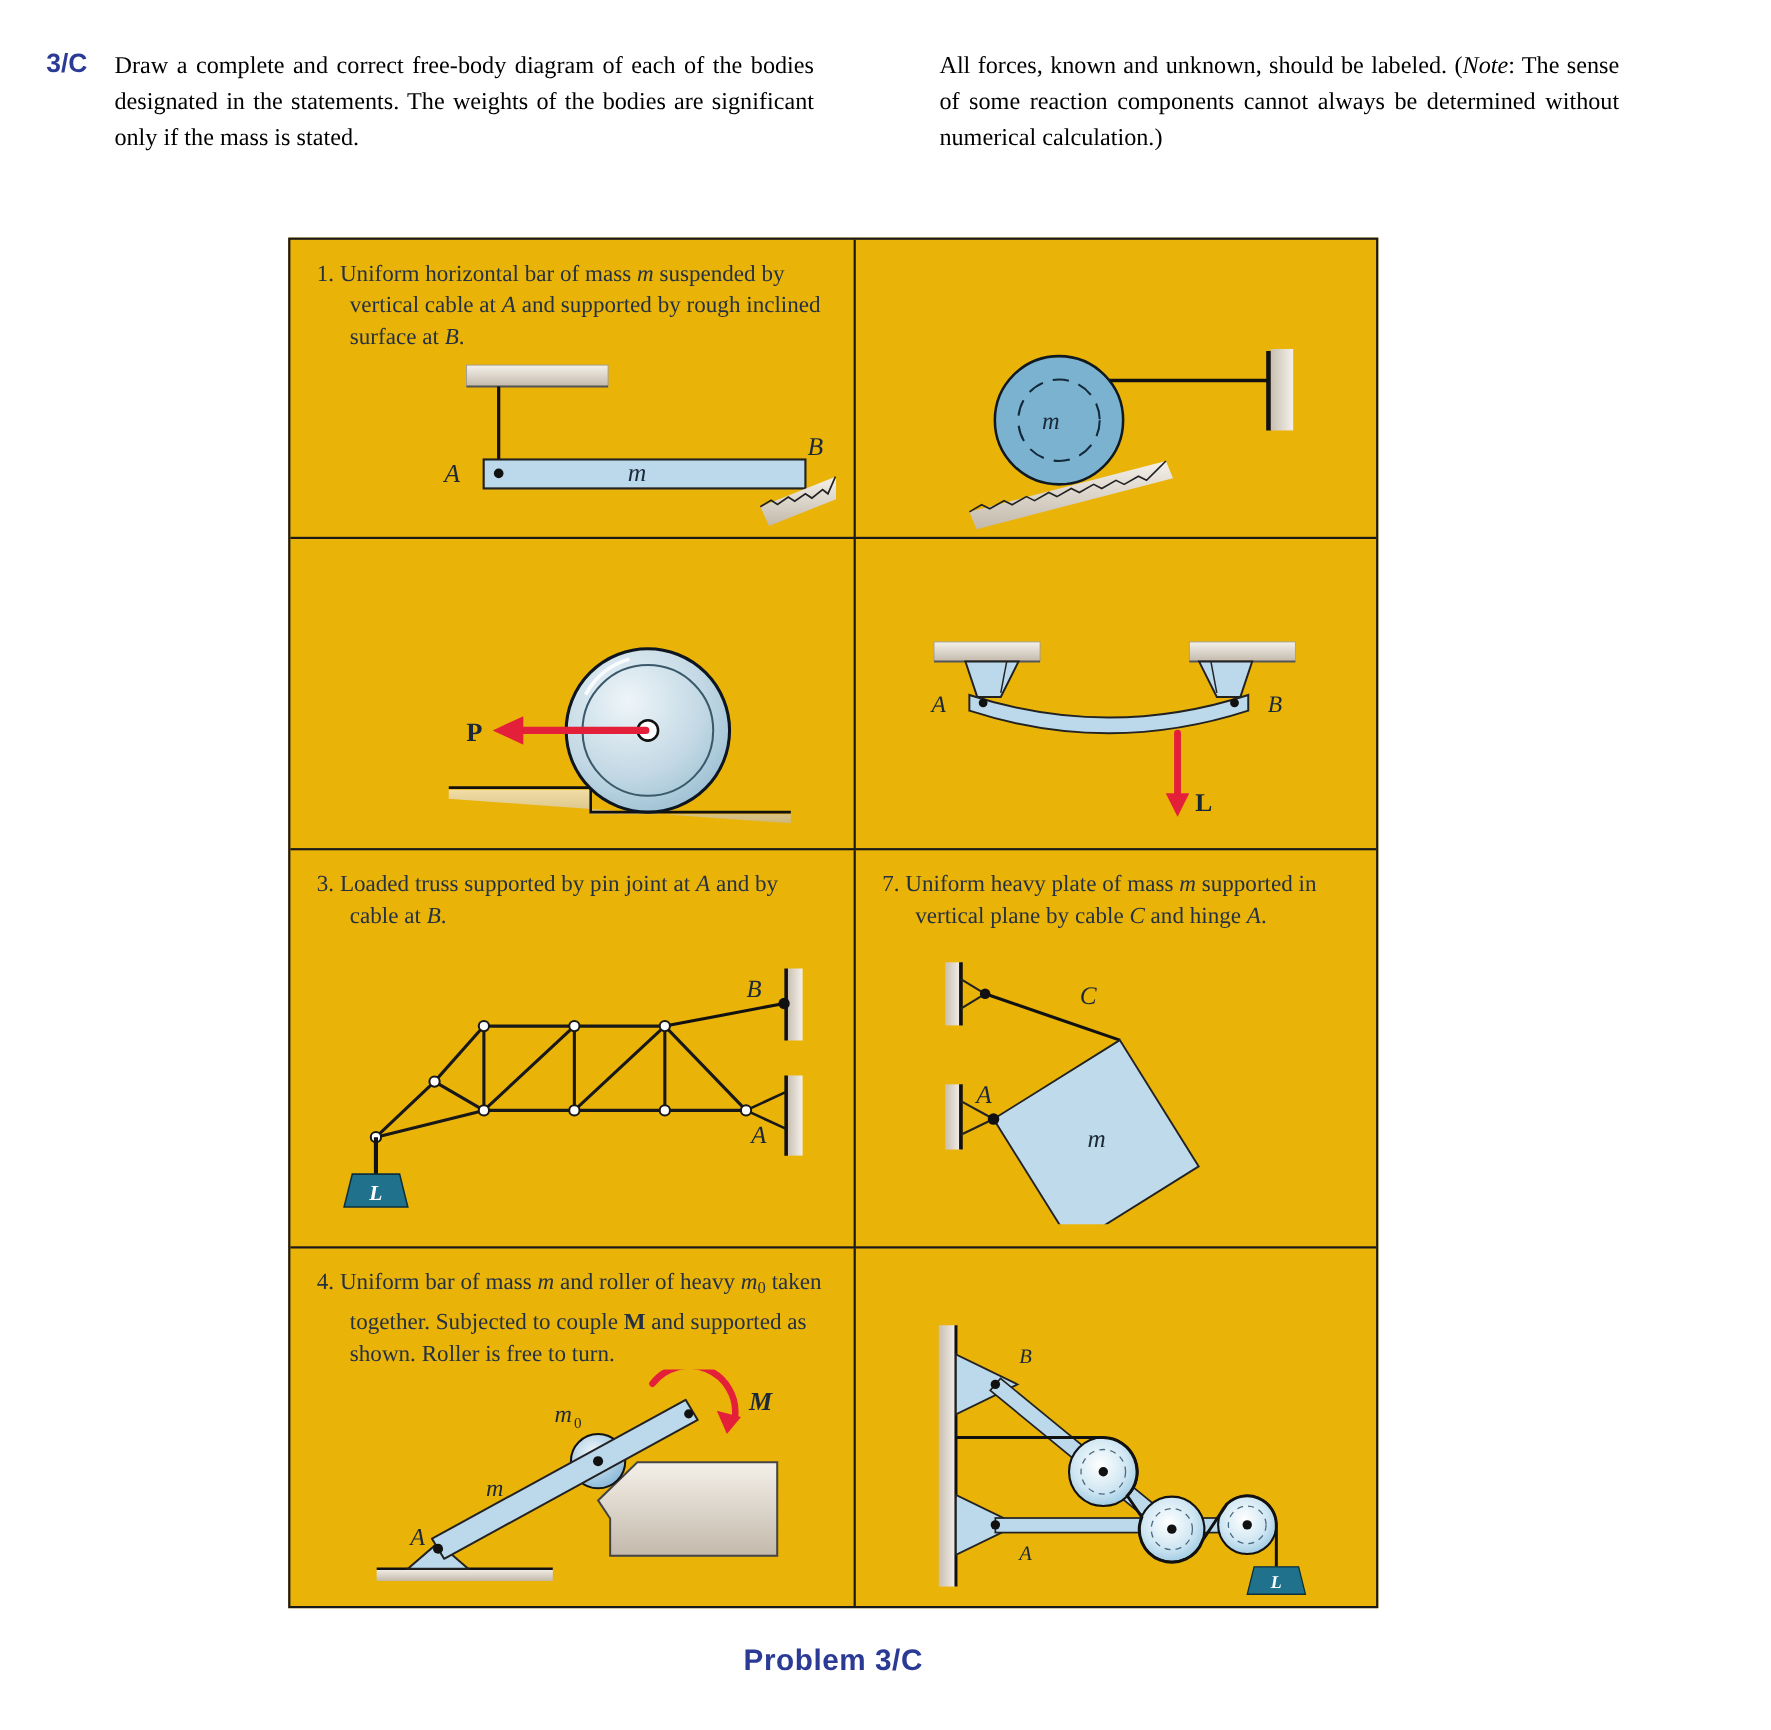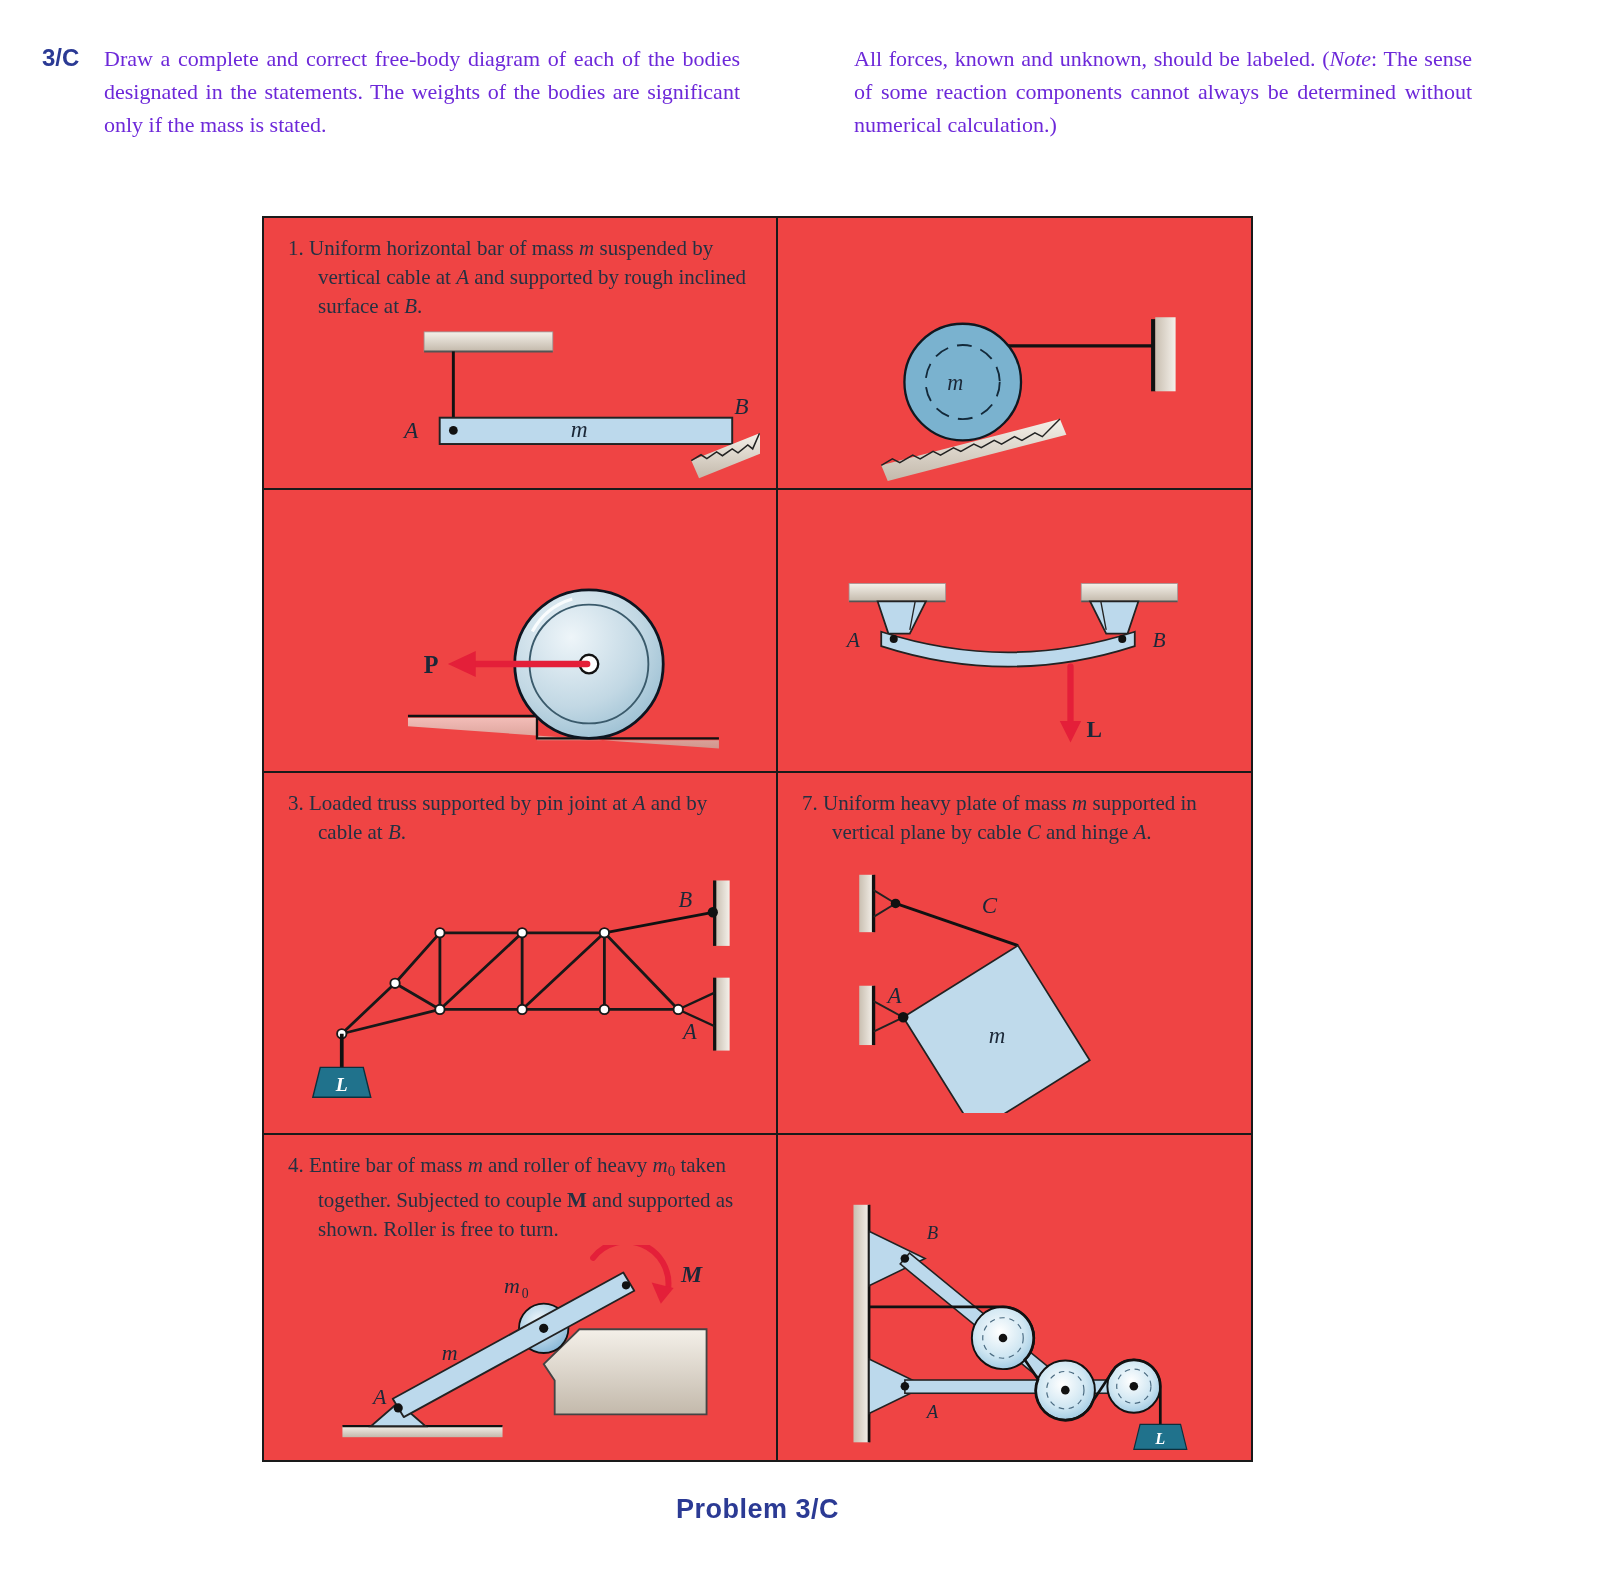--- a/index.html
+++ b/index.html
@@ -1,27 +1,27 @@
 <!DOCTYPE html>
 <html><head>
 <meta charset="utf-8">
 <style>
   html,body{margin:0;padding:0;background:#ffffff;}
   body{width:1610px;height:1573px;position:relative;overflow:hidden;
        font-family:"Liberation Serif",serif;color:#1d2633;}
   .abs{position:absolute;}
   #prob-id{left:42px;top:44px;font-family:"Liberation Sans",sans-serif;
            font-weight:700;font-size:24px;color:#2b3a94;text-align:center;}
-  .intro{font-size:22px;line-height:33px;text-align:justify;margin:0;color:#6d28d9;}
+  .intro{font-size:22px;line-height:33px;text-align:justify;margin:0;color:#000000;}
   #intro-left{left:104px;top:42px;width:636px;}
   #intro-right{left:854px;top:42px;width:618px;}
   #fbd-table{left:262px;top:216px;width:991px;height:1246px;
              border:2px solid #1a1a1a;box-sizing:border-box;
              display:grid;grid-template-columns:514px 473px;
-             grid-template-rows:272px 283px 362px auto;background:#ef4444;}
+             grid-template-rows:272px 283px 362px auto;background:#eab308;}
   .cell{position:relative;box-sizing:border-box;}
   .col-l{border-right:2px solid #1a1a1a;}
   .row-a,.row-b,.row-c{border-bottom:2px solid #1a1a1a;}
   .cell-text{margin:16px 20px 0 24px;font-size:21px;line-height:29px;
              color:#243142;padding-left:30px;text-indent:-30px;}
   .it{font-style:italic;}
   .bd{font-weight:700;}
   .sub{font-size:0.72em;vertical-align:-0.25em;}
   #caption{left:262px;top:1494px;width:991px;text-align:center;
            font-family:"Liberation Sans",sans-serif;font-weight:700;
@@ -200,21 +200,21 @@
       <line x1="79" y1="138" x2="110" y2="155" stroke="#222" stroke-width="2"></line>
       <line x1="79" y1="170" x2="110" y2="155" stroke="#222" stroke-width="2"></line>
       <circle cx="110" cy="155" r="5.5" class="pinDot"></circle>
       <text x="192" y="46">C</text>
       <text x="101" y="140" text-anchor="middle">A</text>
       <text x="208" y="182" text-anchor="middle">m</text>
     </svg>
   </div>
 
   <div class="cell col-l">
-    <p class="cell-text"><span>4.</span> <span><span>Entire bar of mass </span><span class="it">m</span><span> and roller of heavy </span><span class="it">m</span><span class="sub">0</span><span> taken together. Subjected to couple </span><span class="bd">M</span><span> and supported as shown. Roller is free to turn.</span></span></p>
+    <p class="cell-text"><span>4.</span> <span><span>Uniform bar of mass </span><span class="it">m</span><span> and roller of heavy </span><span class="it">m</span><span class="sub">0</span><span> taken together. Subjected to couple </span><span class="bd">M</span><span> and supported as shown. Roller is free to turn.</span></span></p>
     <svg class="abs" style="left:40px;top:110px" width="430" height="206" viewBox="0 0 470 225">
       <rect x="42" y="198" width="175" height="12" fill="url(#gTan)"></rect>
       <line x1="42" y1="198" x2="217" y2="198" stroke="#111" stroke-width="2.5"></line>
       <polygon points="103,172 133,198 73,198" class="member"></polygon>
       <polygon points="301,92 440,92 440,185 274,185 274,148 262,130" fill="url(#gTan)" stroke="#444" stroke-width="2"></polygon>
       <circle cx="262" cy="91" r="27" fill="url(#gRoller)" stroke="#111" stroke-width="2"></circle>
       <polygon points="109,188 361,50 349,30 97,168" class="member" style="stroke-linejoin:round"></polygon>
       <circle cx="103" cy="178" r="5" class="pinDot"></circle>
       <circle cx="352" cy="44" r="4.5" class="pinDot"></circle>
       <circle cx="262" cy="91" r="5" class="pinDot"></circle>

